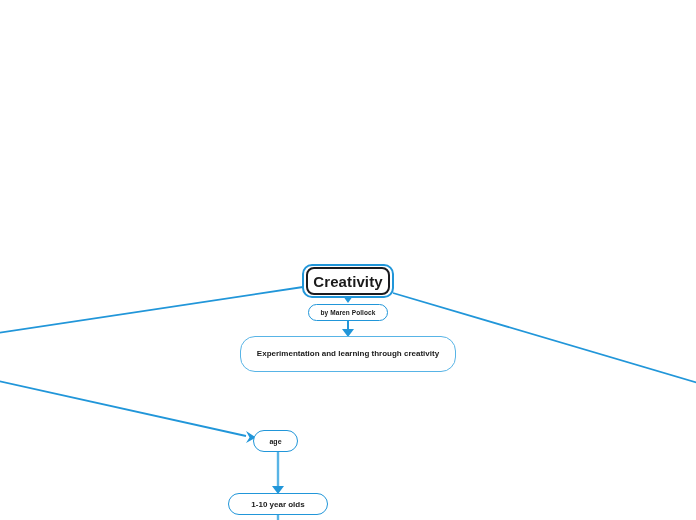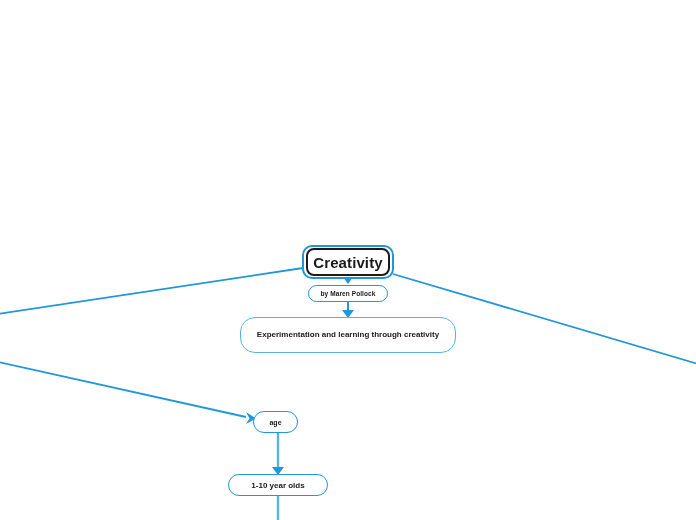--- a/index.html
+++ b/index.html
@@ -11,20 +11,21 @@
     height: 520px;
     background: #ffffff;
     font-family: "Liberation Sans", sans-serif;
     overflow: hidden;
   }
   #canvas {
     position: relative;
     width: 696px;
     height: 404px;
     background: #ffffff;
+    margin-top: 19px;
   }
   #edges {
     position: absolute;
     left: 0;
     top: 0;
     width: 696px;
     height: 520px;
     pointer-events: none;
   }
 

